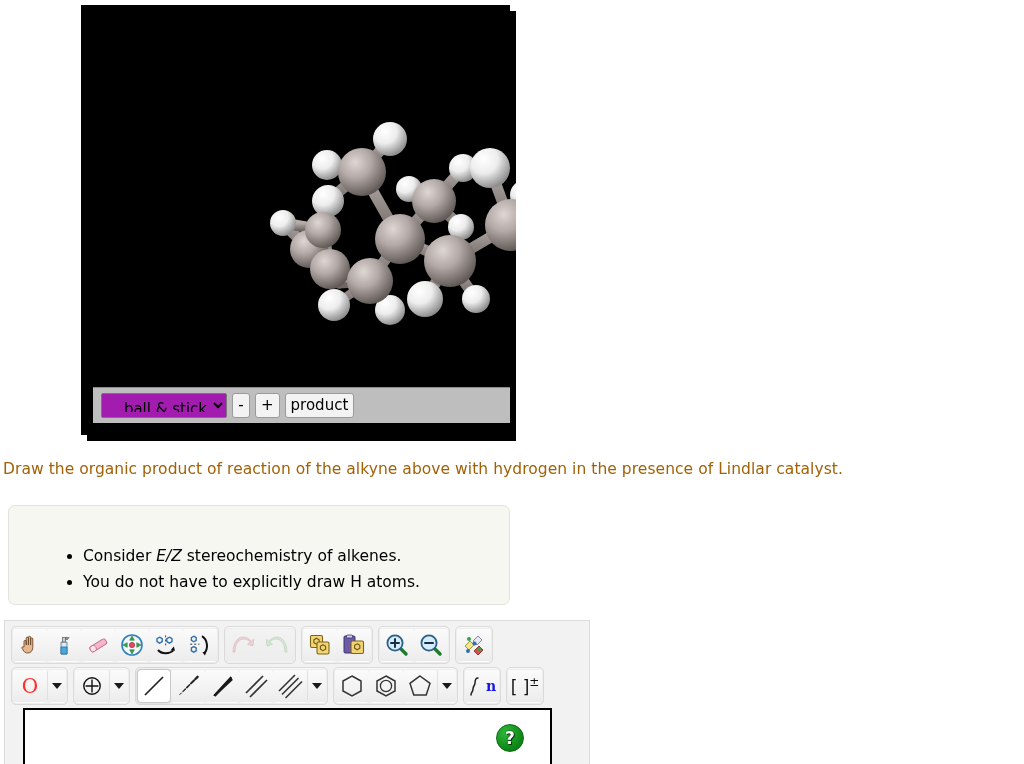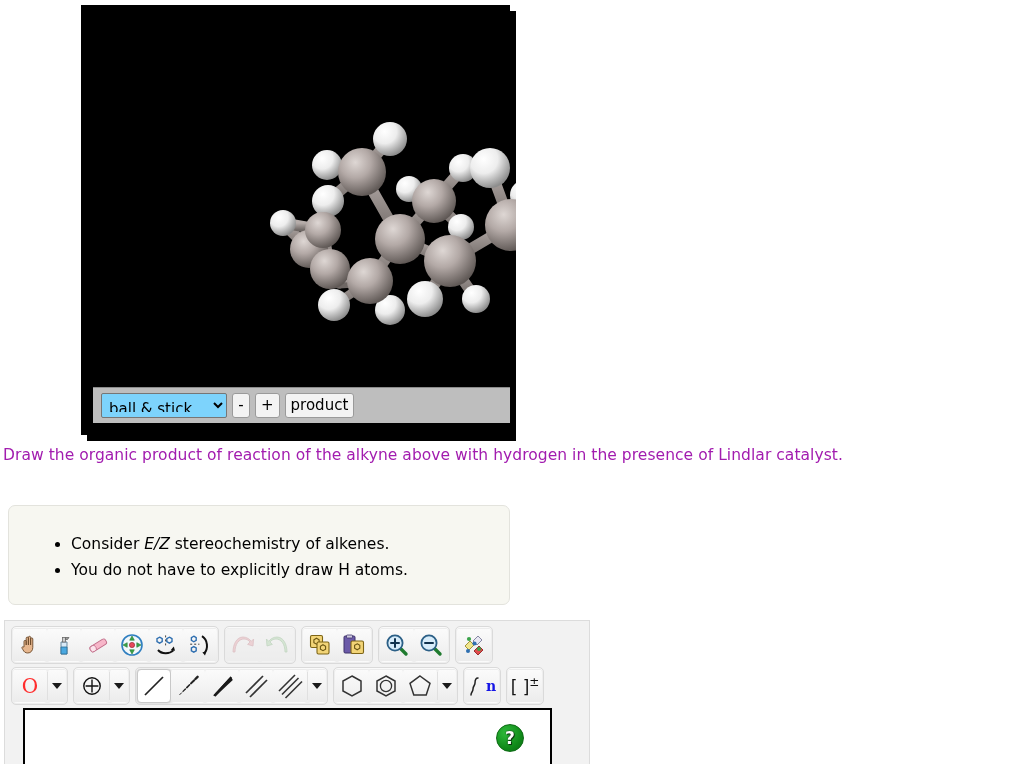--- a/index.html
+++ b/index.html
@@ -47,26 +47,27 @@
     display: flex;
     align-items: center;
     padding-left: 8px;
     gap: 5px;
   }
   .mol-select {
     font-family: "DejaVu Sans", "Liberation Sans", sans-serif;
     font-size: 15px;
     height: 25px;
     padding: 5px 3px;
-    background: #7dd3fc;
+    background: #a21caf;
     border: 1px solid #767676;
     border-radius: 2px;
     color: #000;
     box-sizing: border-box;
     width: 126px;
+    text-align: right;
   }
   .mol-btn {
     font-family: "DejaVu Sans", "Liberation Sans", sans-serif;
     font-size: 15px;
     height: 25px;
     min-width: 18px;
     padding: 0 5px;
     background: #f3f3f3;
     border: 1px solid #9a9a9a;
     border-radius: 3px;
@@ -74,41 +75,41 @@
     box-sizing: border-box;
     line-height: 23px;
     text-align: center;
     cursor: default;
   }
 
   
   #prompt-text {
     position: absolute;
     left: 3px;
-    top: 446px;
+    top: 460px;
     font-size: 15.5px;
-    color: #a21caf;
+    color: #a16207;
     white-space: nowrap;
     letter-spacing: 0.05px;
   }
 
   
   #hint-box {
     position: absolute;
     left: 8px;
     top: 505px;
     width: 502px;
     height: 100px;
     background: #f7f7f1;
     border: 1px solid #e3e3dd;
     border-radius: 7px;
     box-sizing: border-box;
   }
   #hint-list {
-    margin: 0;
+    margin: 12px;
     padding: 25px 0 0 62px;
     list-style-type: disc;
   }
   #hint-list li {
     font-size: 15.5px;
     color: #000;
     line-height: 26px;
     white-space: nowrap;
   }
   .ital { font-style: italic; }

